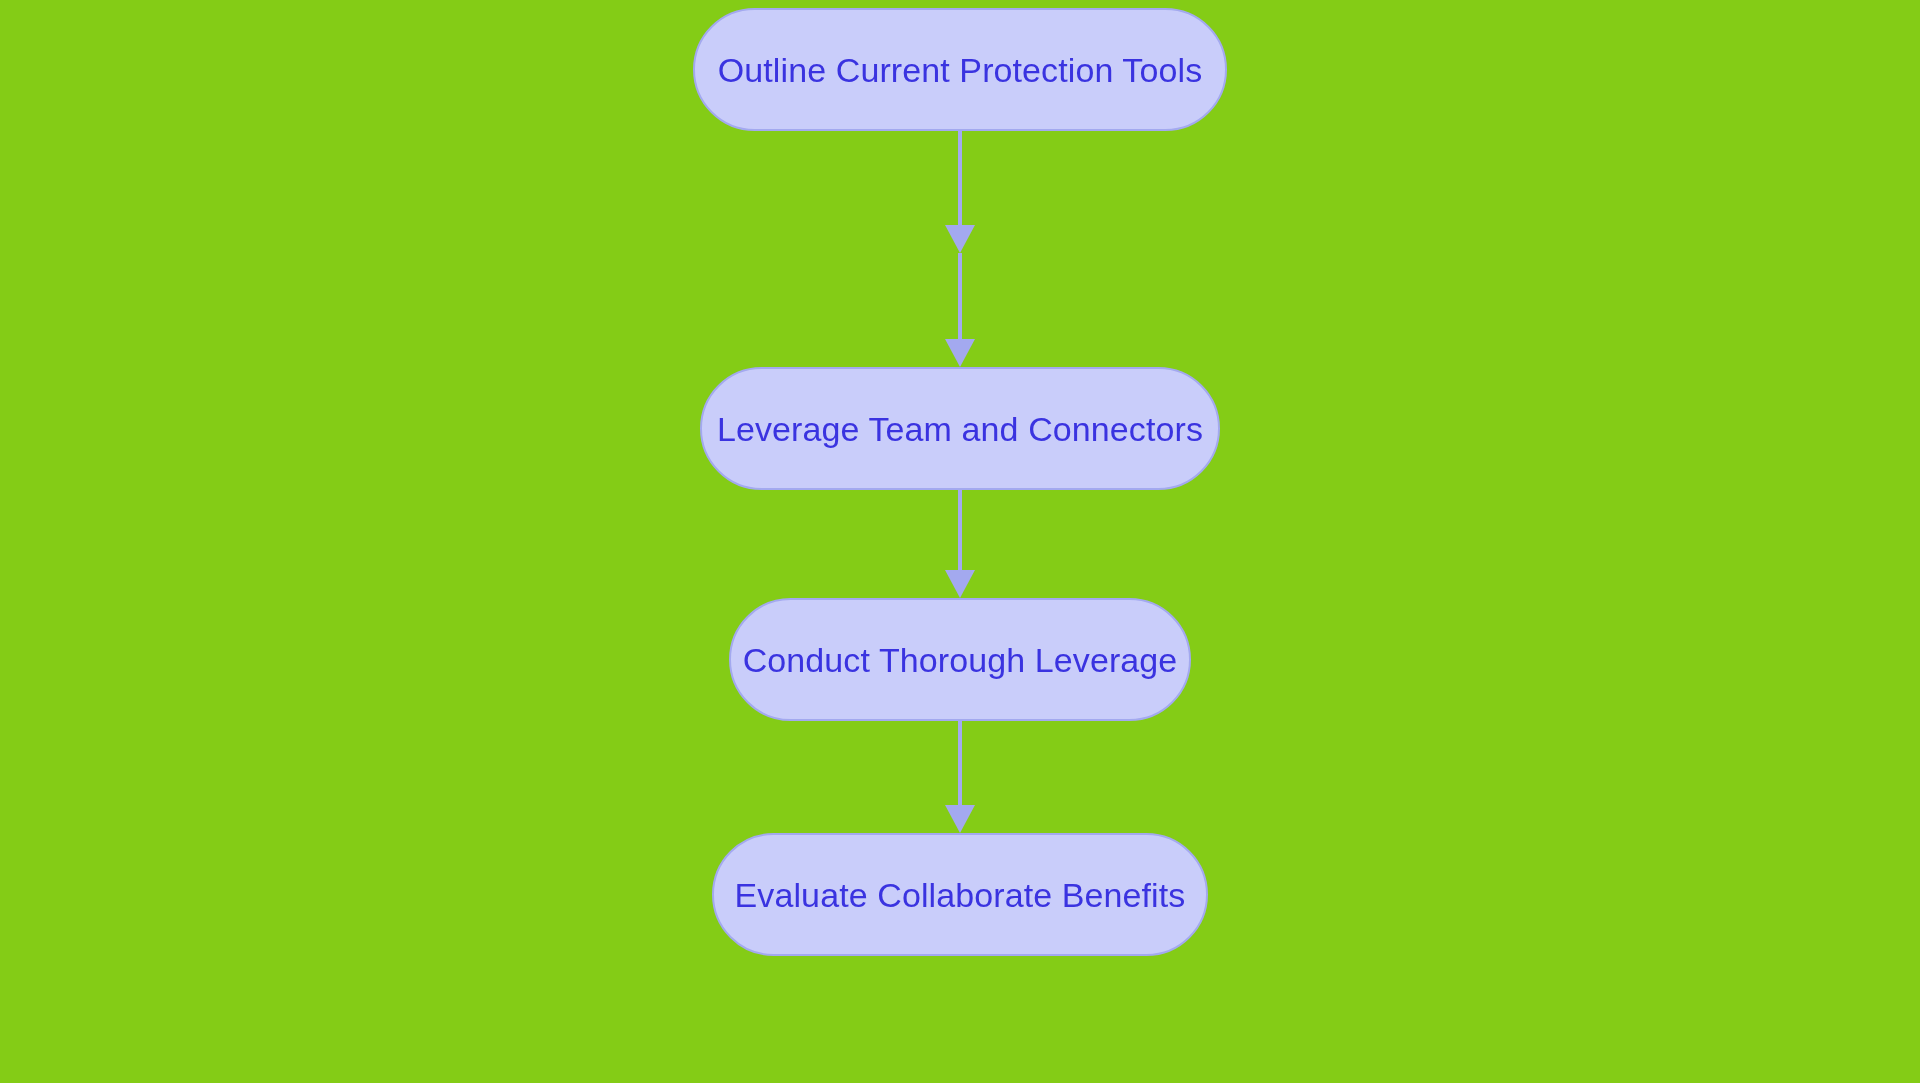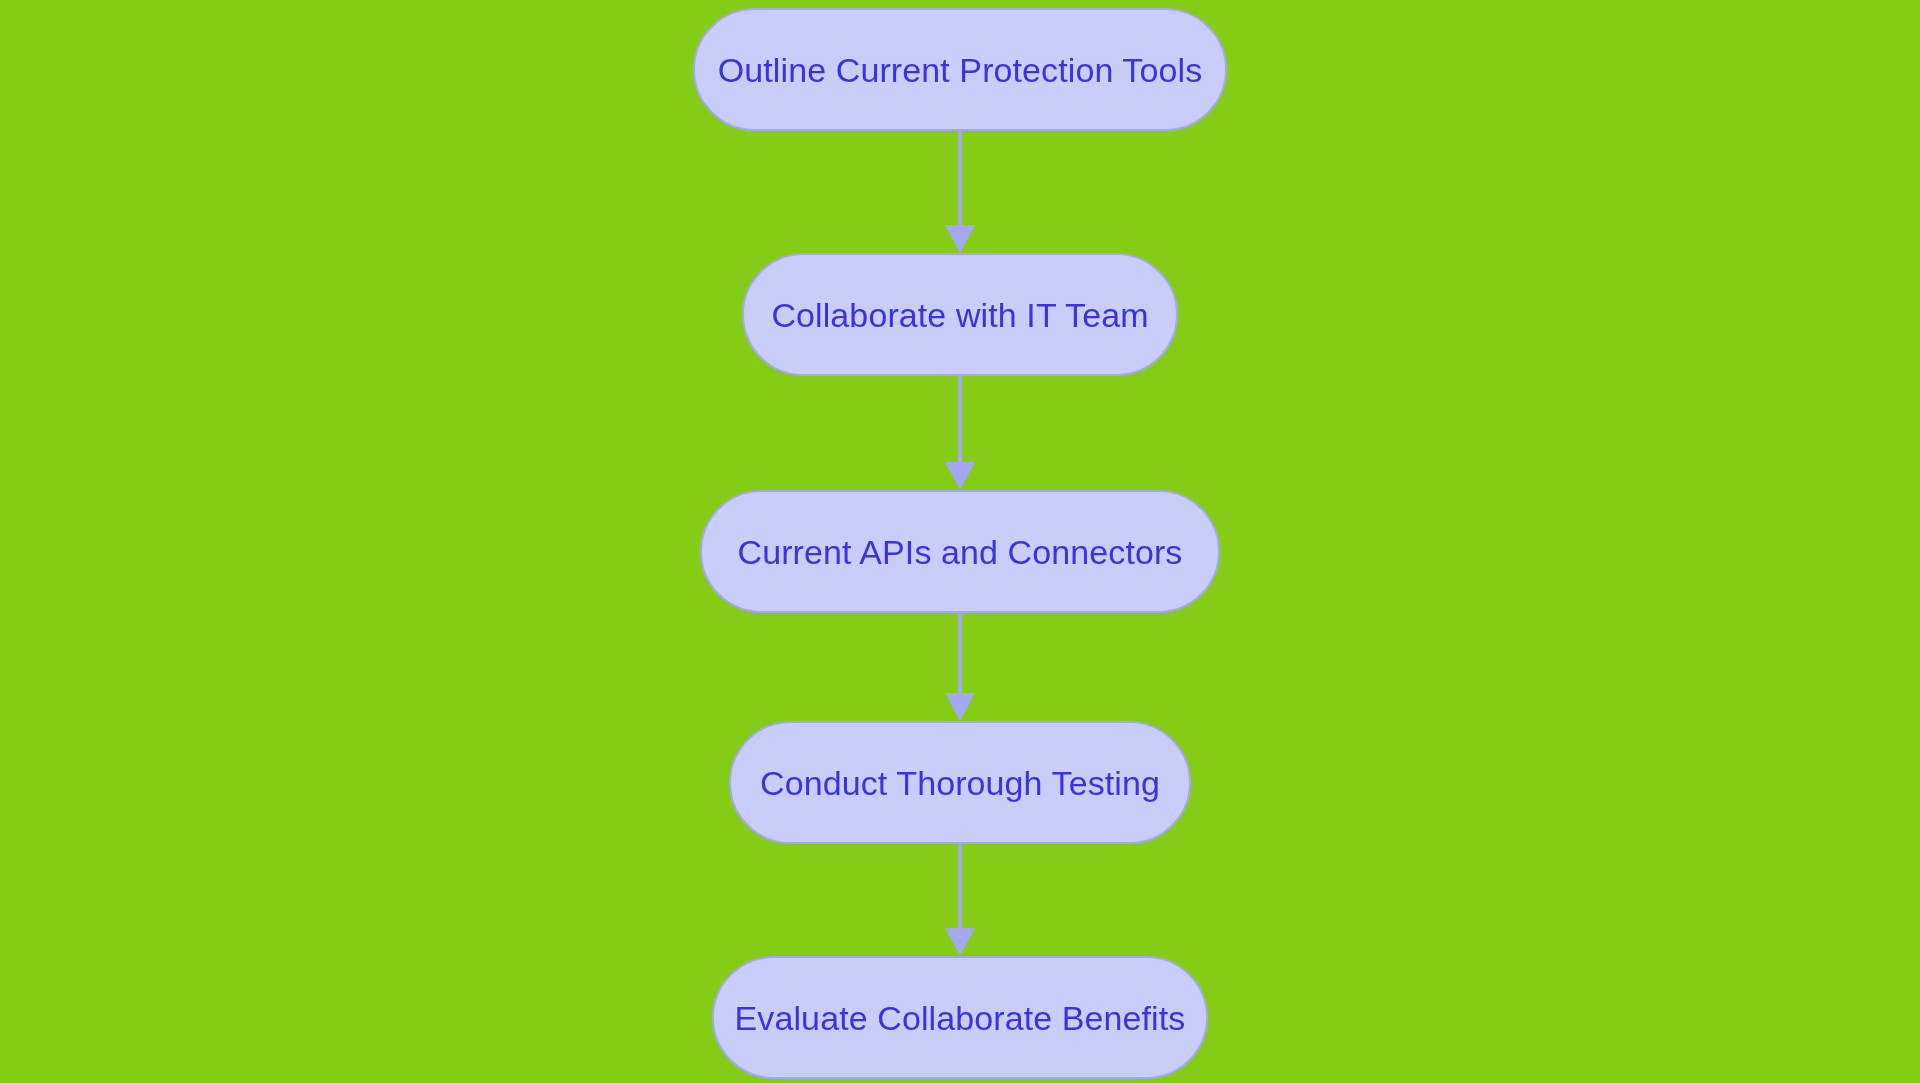--- a/index.html
+++ b/index.html
@@ -102,40 +102,37 @@
 
     <div class="node" style="width:534px">
       <span class="node-label">Outline Current Protection Tools</span>
     </div>
 
     <div class="connector gap-1">
       <div class="connector-line"></div>
       <div class="connector-arrow"></div>
     </div>
 
-    <div class="node" style="width:436px">
-      <span class="node-label">Collaborate with IT Team</span>
-    </div>
 
     <div class="connector gap-2">
       <div class="connector-line"></div>
       <div class="connector-arrow"></div>
     </div>
 
     <div class="node" style="width:520px">
-      <span class="node-label">Current APIs and Connectors</span>
+      <span class="node-label">Leverage Team and Connectors</span>
     </div>
 
     <div class="connector gap-3">
       <div class="connector-line"></div>
       <div class="connector-arrow"></div>
     </div>
 
     <div class="node" style="width:462px">
-      <span class="node-label">Conduct Thorough Testing</span>
+      <span class="node-label">Conduct Thorough Leverage</span>
     </div>
 
     <div class="connector gap-4">
       <div class="connector-line"></div>
       <div class="connector-arrow"></div>
     </div>
 
     <div class="node" style="width:496px">
       <span class="node-label">Evaluate Collaborate Benefits</span>
     </div>

